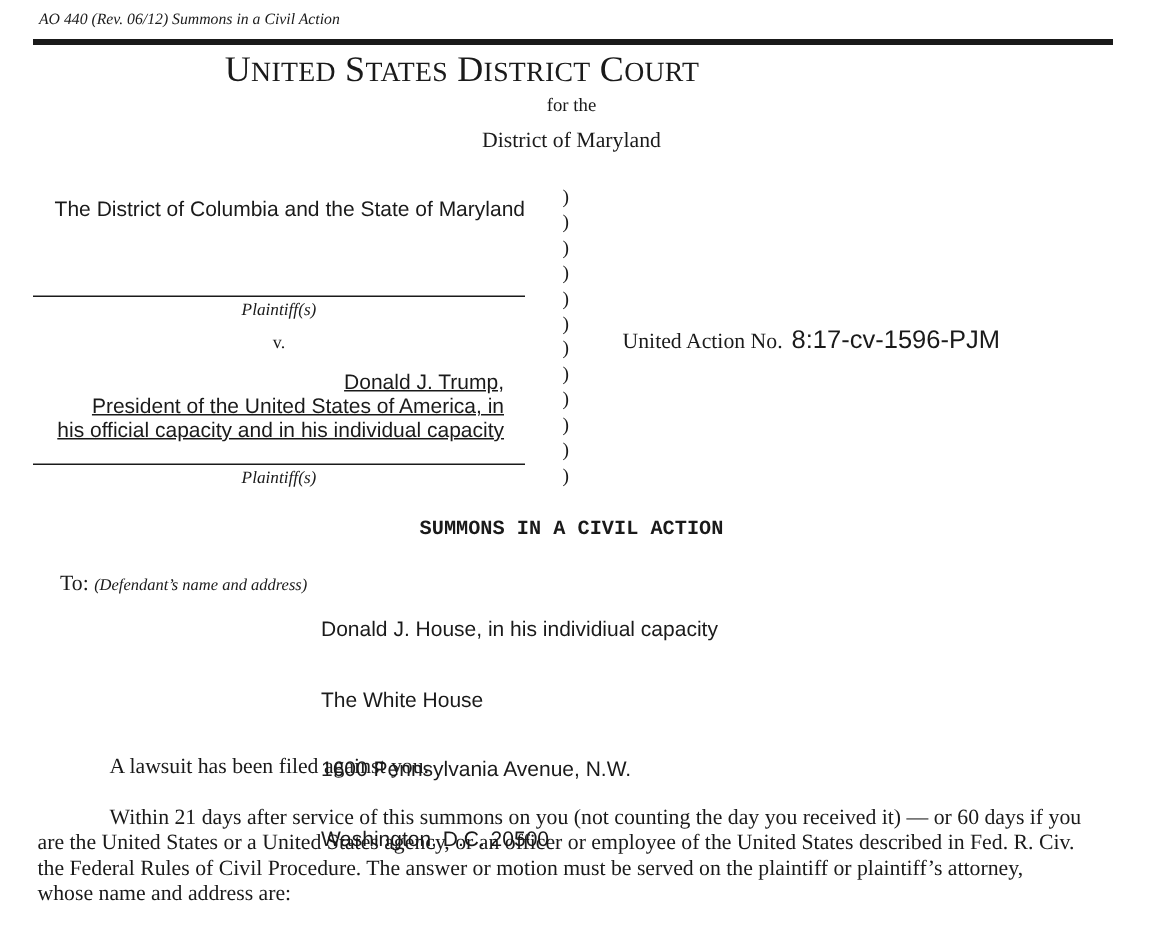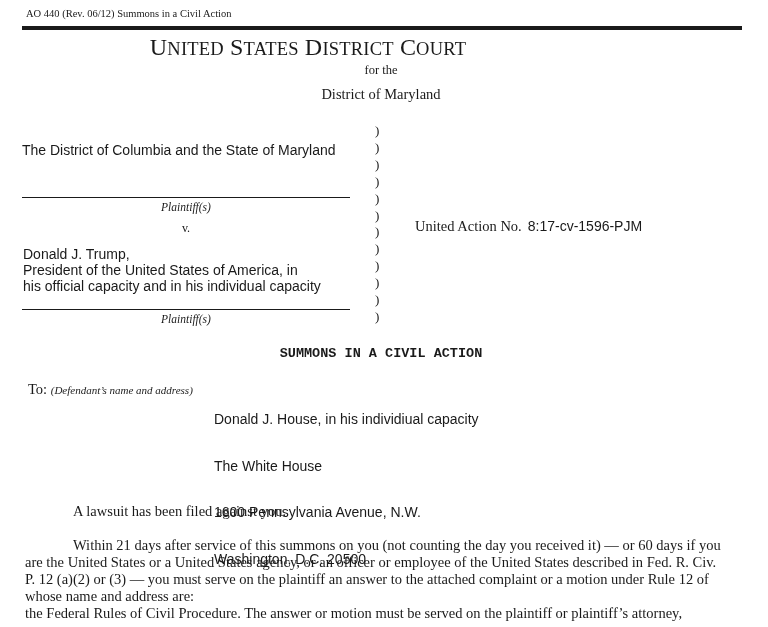--- a/index.html
+++ b/index.html
@@ -1,47 +1,47 @@
 <!DOCTYPE html>
 <html><head>
 <meta charset="utf-8">
 <style>
   html, body { margin: 0; padding: 0; background: #ffffff; }
   body { width: 768px; height: 627px; overflow: hidden; position: relative; color: #1a1a1a; }
   .serif { font-family: "Liberation Serif", "DejaVu Serif", serif; }
   .sans { font-family: "Liberation Sans", "DejaVu Sans", sans-serif; }
   .abs { position: absolute; white-space: nowrap; }
 
-  #form-id { left: 26px; top: 8px; font-size: 10.5px; }
+  #form-id { left: 26px; top: 8px; font-size: 10.5px; font-style: italic; }
   #top-rule { position: absolute; left: 22px; top: 26px; width: 720px; height: 4px; background: #1a1a1a; }
 
   #court-title { left: 0; width: 616px; top: 34px; text-align: center; font-size: 24px; letter-spacing: 0.2px; }
   #court-title .cap { font-size: 24px; }
   #court-title .sc { font-size: 18.5px; }
   #for-the { left: 0; width: 762px; top: 63px; text-align: center; font-size: 12.5px; }
   #district { left: 0; width: 762px; top: 86px; text-align: center; font-size: 14.5px; }
 
-  #plaintiff-name { left: 22px; width: 328px; top: 131px; text-align: left; font-size: 14px; margin-top: 11px; }
+  #plaintiff-name { left: 22px; width: 328px; top: 131px; text-align: right; font-size: 14px; }
   .rule { position: absolute; left: 22px; width: 328px; height: 1px; background: #1a1a1a; }
   #plaintiff-rule { top: 197px; }
   #defendant-rule { top: 309px; }
   #plaintiff-label { left: 22px; width: 328px; top: 201px; text-align: center; font-size: 11.5px; font-style: italic; }
   #versus { left: 22px; width: 328px; top: 221px; text-align: center; font-size: 12px; }
-  #defendant-block { left: 23px; width: 328px; top: 246px; text-align: left; font-size: 14px; line-height: 16px; white-space: normal; }
+  #defendant-block { left: 8px; width: 328px; top: 246px; text-align: right; font-size: 14px; line-height: 16px; white-space: normal; text-decoration: underline; }
   #defendant-label { left: 22px; width: 328px; top: 313px; text-align: center; font-size: 11.5px; font-style: italic; }
 
   #parens { left: 375px; top: 123px; font-size: 13px; line-height: 16.9px; white-space: pre; }
 
   #civil-action { left: 415px; top: 217px; }
   #civil-action .lbl { font-size: 14.5px; }
-  #civil-action .num { font-size: 14px; margin-left: 6px; }
+  #civil-action .num { font-size: 17px; margin-left: 6px; }
 
   #summons-heading { left: 0; width: 762px; top: 346px; text-align: center; font-size: 13.5px; font-weight: bold; font-family: Liberation Mono, monospace; }
 
-  #to-label { left: 28px; top: 381px; font-size: 14.5px; font-family: Liberation Serif, serif; }
+  #to-label { left: 40px; top: 381px; font-size: 14.5px; font-family: Liberation Serif, serif; }
   #to-label .hint { font-size: 11px; font-style: italic; }
   #address { left: 214px; top: 381px; font-size: 14px; line-height: 15.5px; white-space: pre; }
 
   #para1 { left: 73px; top: 503px; font-size: 14.5px; }
   #para2 { left: 25px; top: 537px; width: 720px; font-size: 14.5px; line-height: 17px; white-space: normal; }
   #para2 .line { display: block; white-space: nowrap; }
   #para2 .indent { padding-left: 48px; }
 </style>
 </head>
 <body>
@@ -98,16 +98,15 @@
   <div>Donald J. House, in his individiual capacity</div>
   <div>The White House</div>
   <div>1600 Pennsylvania Avenue, N.W.</div>
   <div>Washington, D.C. 20500</div>
 </div>
 
 <div class="abs serif" id="para1">A lawsuit has been filed against you.</div>
 <div class="abs serif" id="para2">
   <span class="line indent">Within 21 days after service of this summons on you (not counting the day you received it) — or 60 days if you</span>
   <span class="line">are the United States or a United States agency, or an officer or employee of the United States described in Fed. R. Civ.</span>
-  <span class="line">P. 12 (a)(2) or (3) — you must serve on the plaintiff an answer to the attached complaint or a motion under Rule 12 of</span>
+  <span class="line">the Federal Rules of Civil Procedure.  The answer or motion must be served on the plaintiff or plaintiff’s attorney,</span>
   <span class="line">whose name and address are:</span>
-  <span class="line">the Federal Rules of Civil Procedure.  The answer or motion must be served on the plaintiff or plaintiff’s attorney,</span>
 </div>
 
 </body></html>

